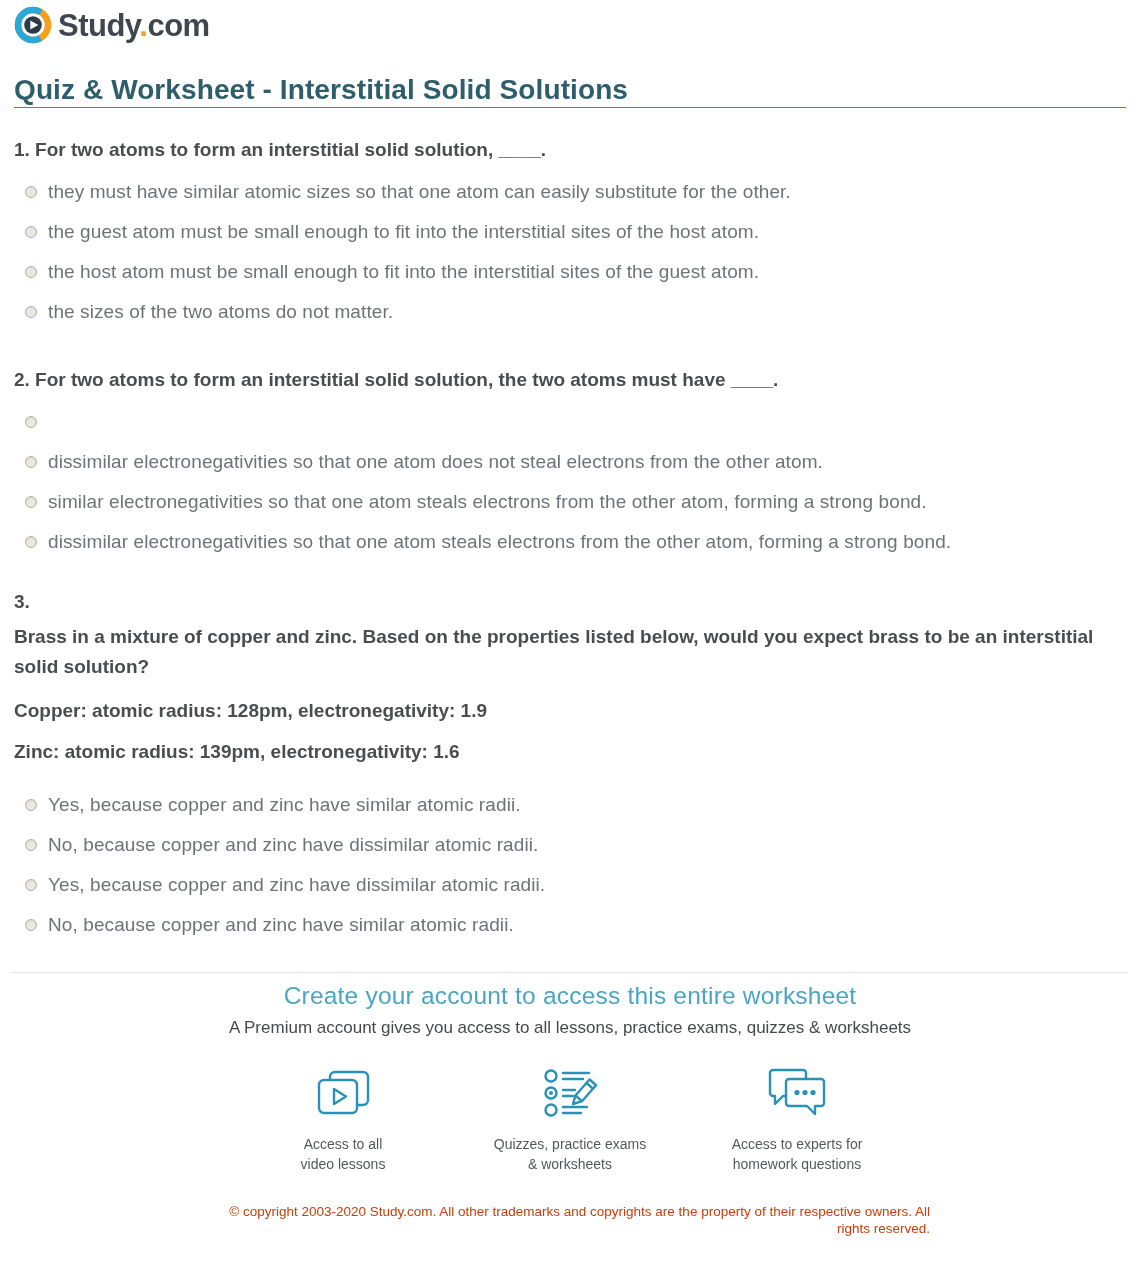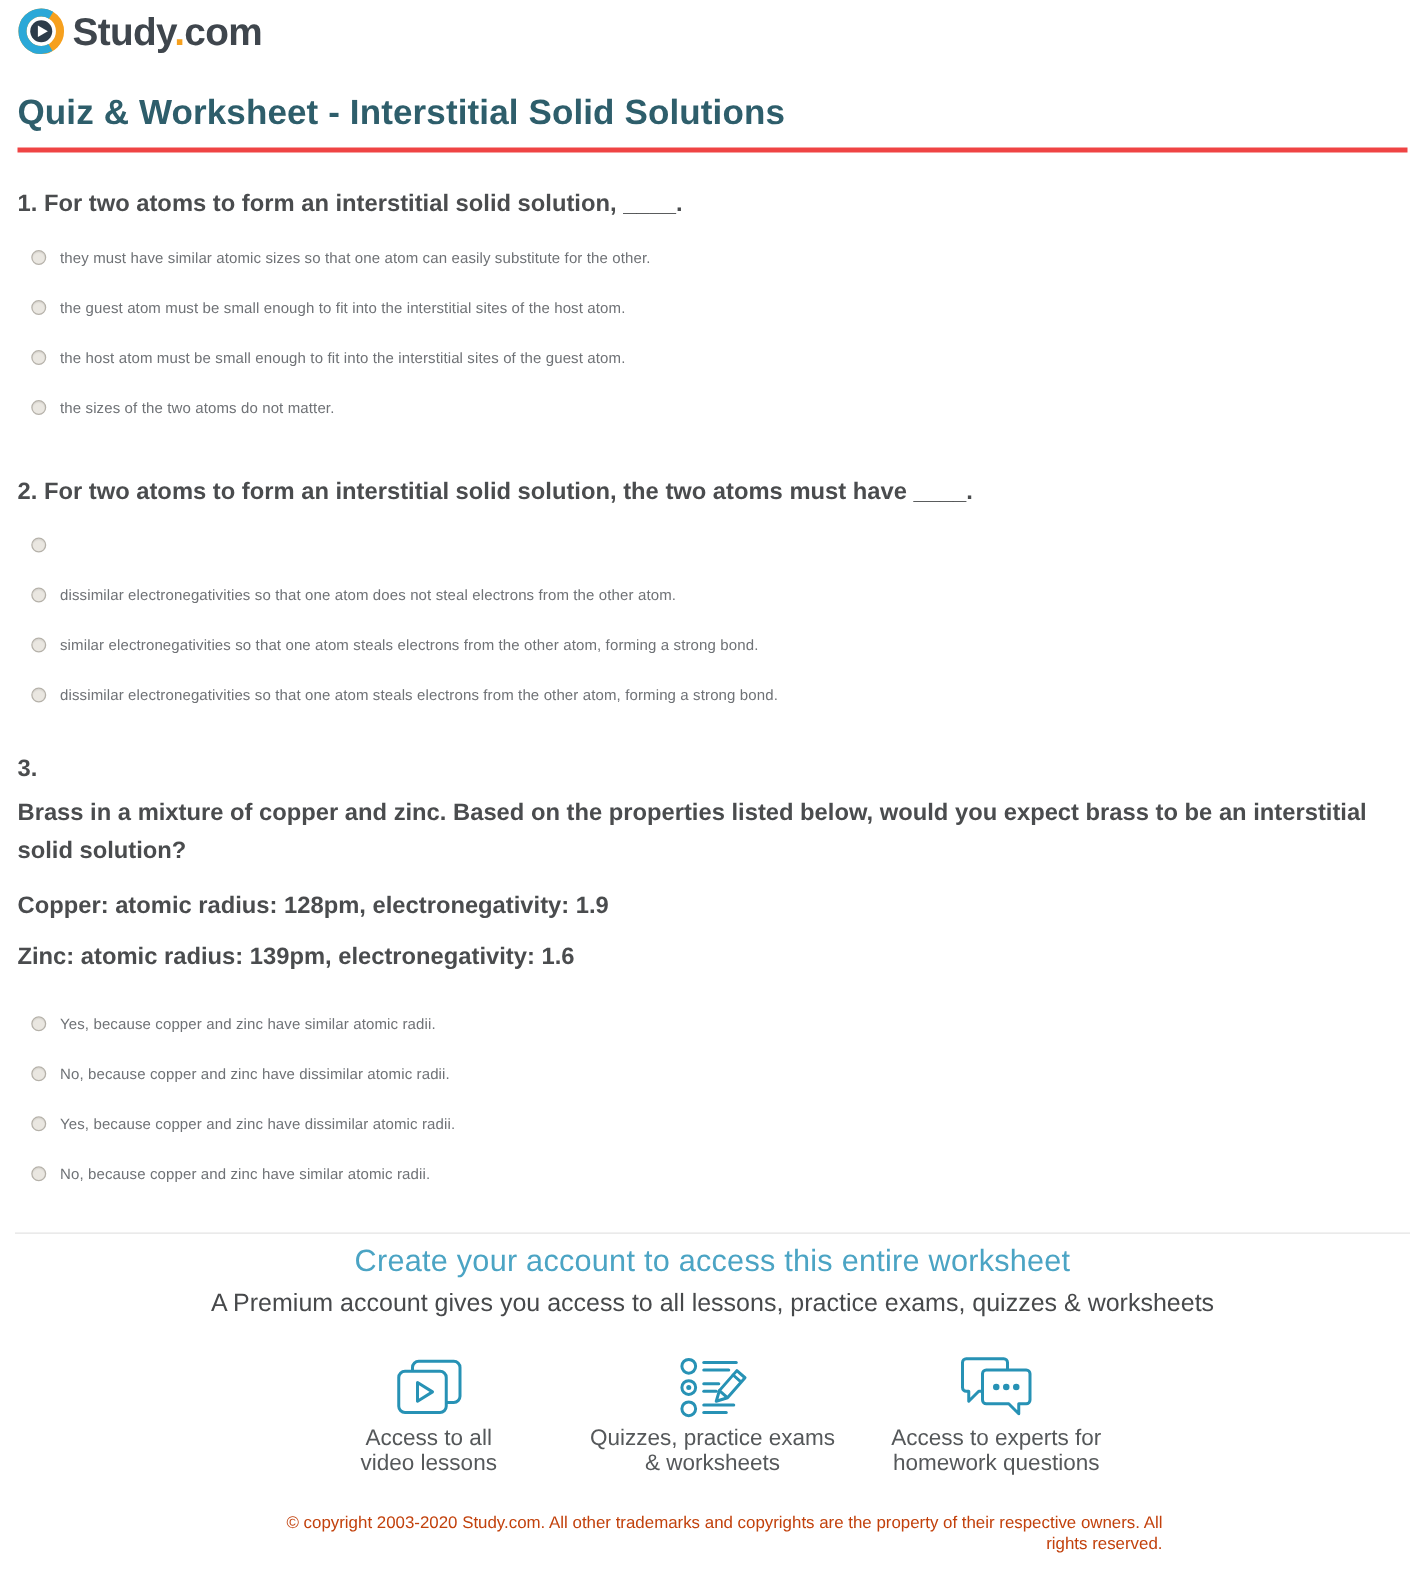--- a/index.html
+++ b/index.html
@@ -46,22 +46,22 @@
   }
   .logo-dot { color: #f6a01e; }
 
   
   .page-title {
     margin: 24px 14px 0 14px;
     font-size: 28px;
     font-weight: 600;
     color: #2e5e6b;
     letter-spacing: 0.1px;
-    padding-bottom: 12px;
-    border-bottom: 4px solid #ef4444;
+    padding-bottom: 1px;
+    border-bottom: 1px solid #ef4444;
   }
 
   
   .question { margin-left: 14px; margin-right: 14px; }
   .q1 { margin-top: 30px; }
   .q2 { margin-top: 36px; }
   .q3 { margin-top: 28px; }
   .q-heading {
     font-size: 19px;
     font-weight: 600;
@@ -83,21 +83,21 @@
   .radio {
     width: 12px;
     height: 12px;
     border-radius: 50%;
     border: 1px solid #b5b1a9;
     background: #eae7e1;
     flex: 0 0 auto;
     box-shadow: inset 0 1px 1px rgba(0,0,0,0.08);
   }
   .option-text {
-    font-size: 12px;
+    font-size: 19px;
     color: #6f7276;
     margin-left: 11px;
     letter-spacing: 0.1px;
   }
 
   .section-divider {
     border: none;
     border-top: 1px solid #e4e4e4;
     margin: 27px 12px 0 12px;
   }
@@ -106,39 +106,40 @@
   .cta { text-align: center; }
   .cta-heading {
     margin-top: 9px;
     font-size: 24.5px;
     font-weight: 400;
     color: #4ba4c4;
     letter-spacing: 0.2px;
   }
   .cta-sub {
     margin-top: 8px;
-    font-size: 20px;
+    font-size: 17px;
     font-weight: 500;
     color: #47494b;
   }
   .features {
     margin-top: 27px;
     display: flex;
     justify-content: center;
     align-items: flex-start;
   }
   .feature {
     width: 227px;
     display: flex;
     flex-direction: column;
     align-items: center;
   }
   .feature-icon { height: 58px; display: flex; align-items: center; }
   .feature-label {
-    font-size: 18px;
+    margin-top: 11px;
+    font-size: 14px;
     color: #55585a;
     line-height: 20px;
     text-align: center;
   }
 
   .copyright {
     margin: 29px auto 0 auto;
     max-width: 720px;
     text-align: right;
     font-size: 13.5px;

